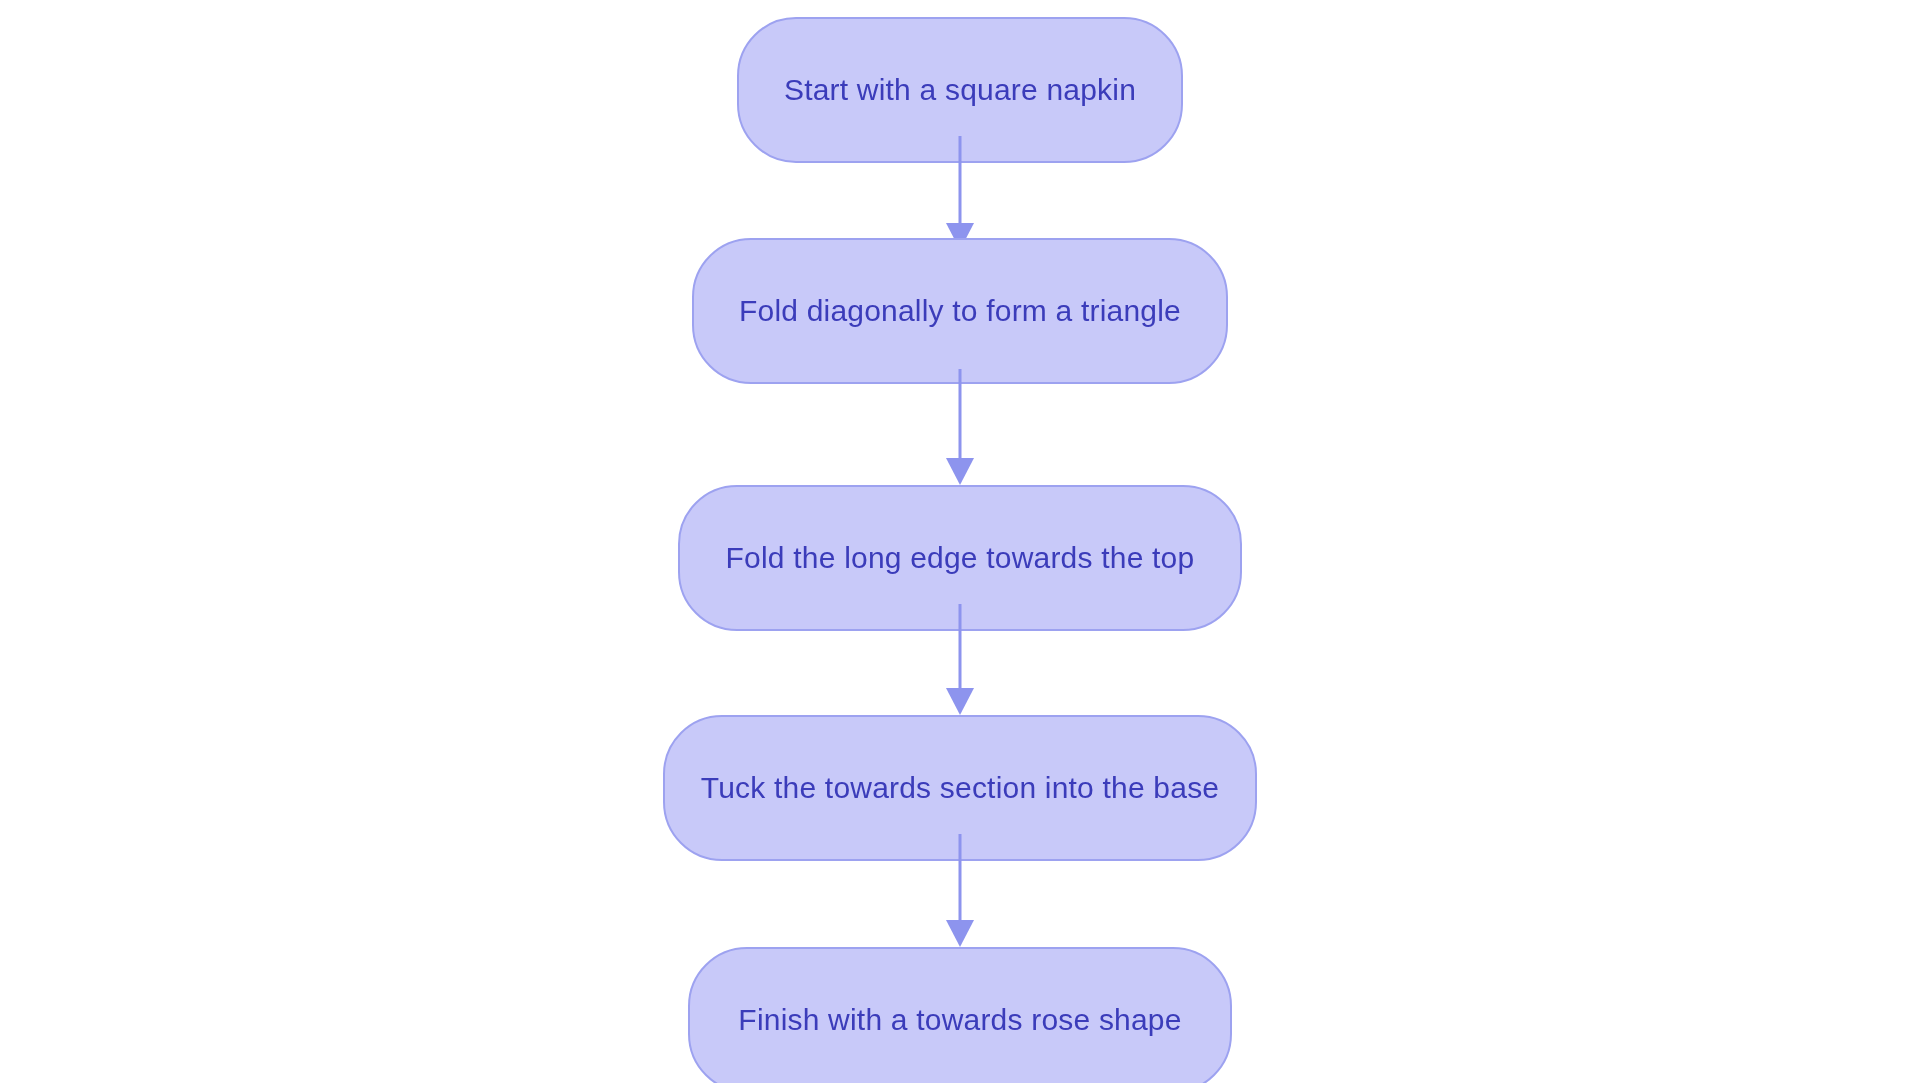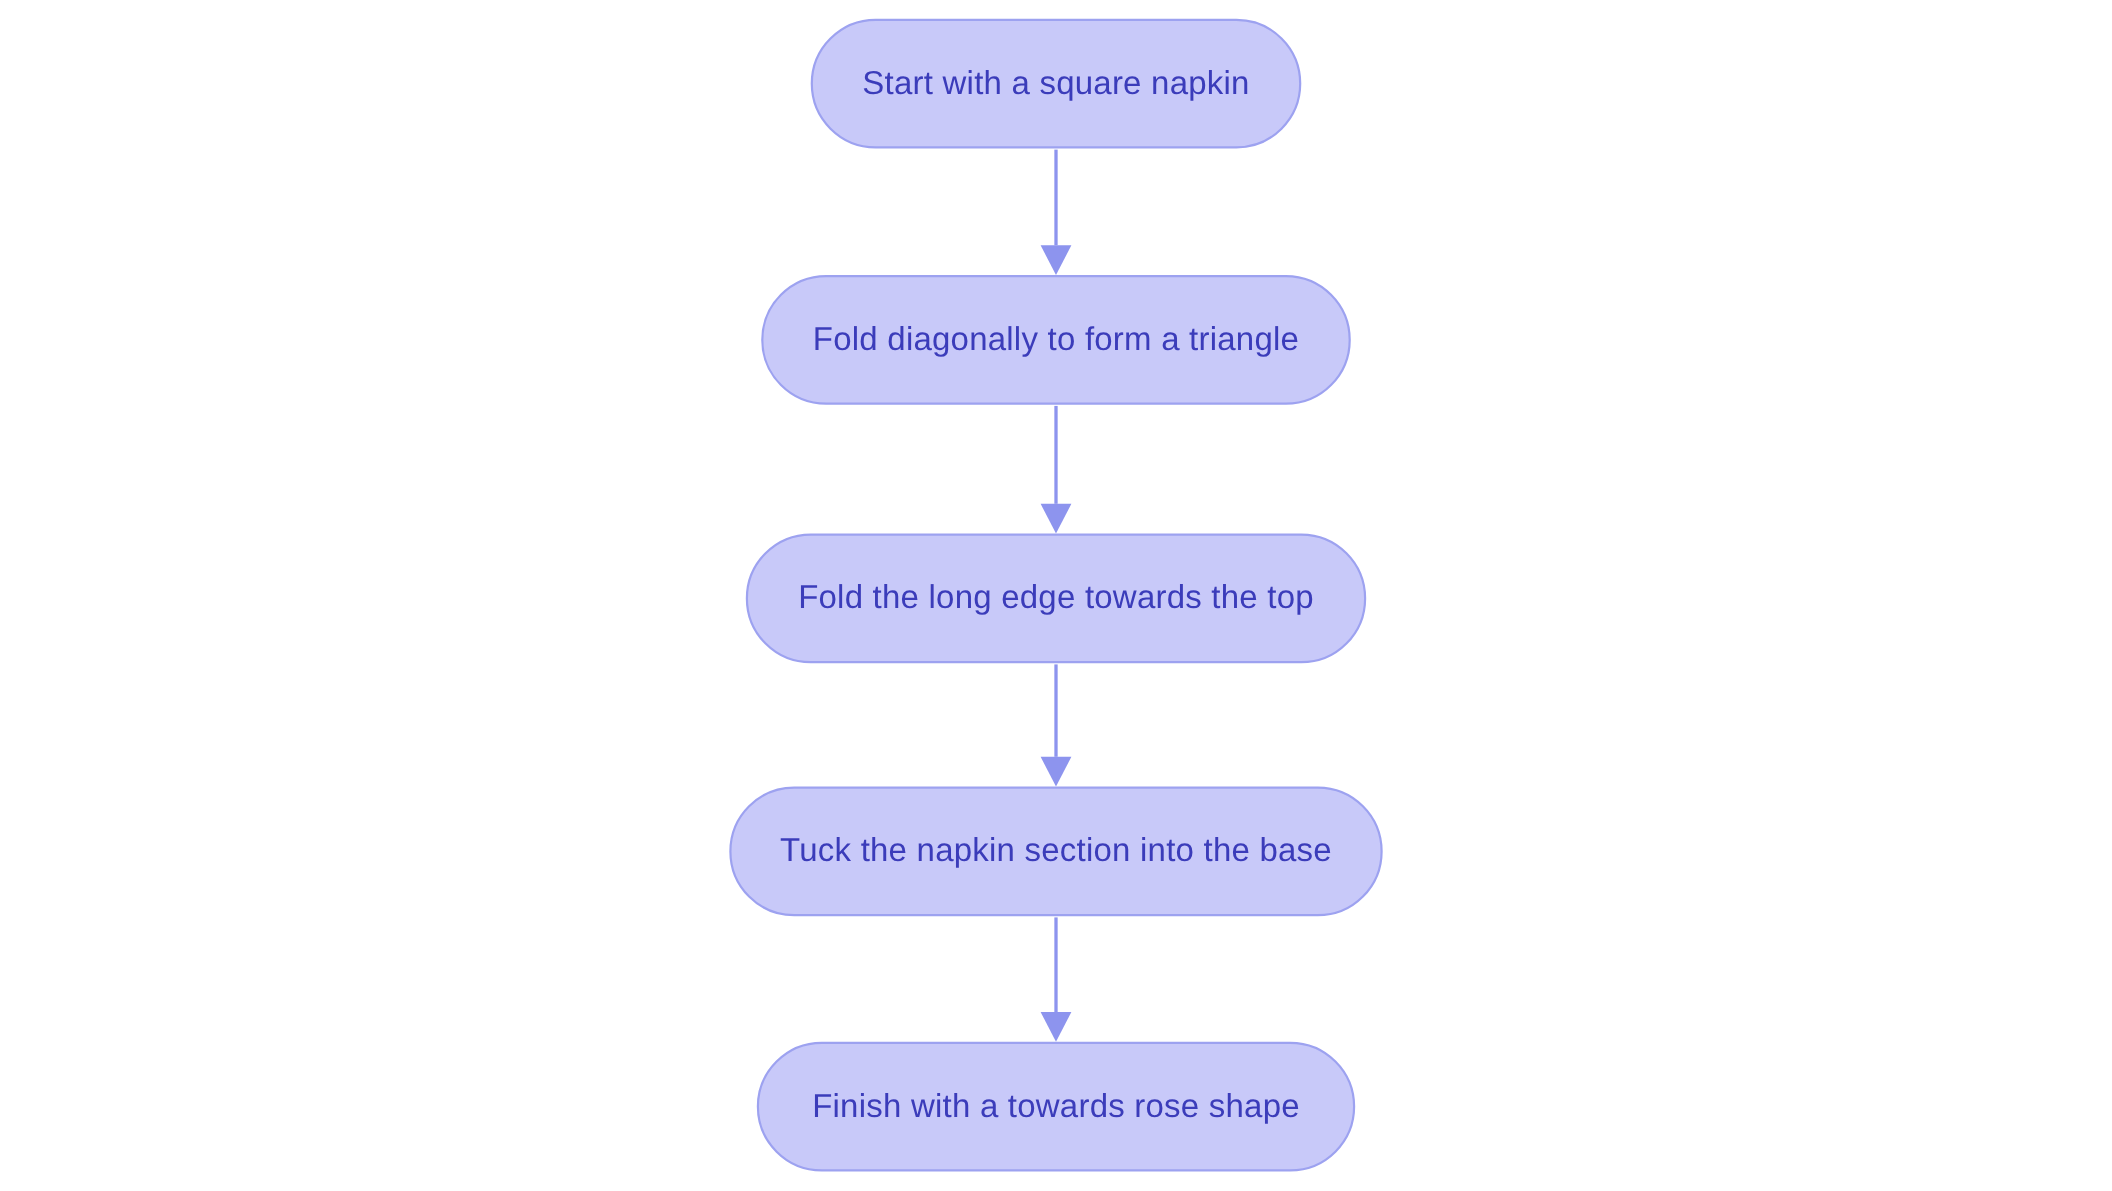--- a/index.html
+++ b/index.html
@@ -20,34 +20,34 @@
   .canvas {
     position: relative;
     width: 1920px;
     height: 1083px;
     background: var(--bg);
   }
   .node {
     position: absolute;
     left: 50%;
     transform: translateX(-50%);
-    height: 118px;
+    height: 146px;
     border-radius: 59px;
     background: var(--node-fill);
     border: 2px solid var(--node-border);
     display: flex;
     align-items: center;
     justify-content: center;
     color: var(--text-color);
     font-size: 30px;
     letter-spacing: 0.2px;
     white-space: nowrap;
   }
   .node-1 { top: 17px;  width: 446px; }
-  .node-2 { top: 250px; width: 536px; }
+  .node-2 { top: 238px; width: 536px; }
   .node-3 { top: 485px; width: 564px; }
   .node-4 { top: 715px; width: 594px; }
   .node-5 { top: 947px; width: 544px; }
 
   .connector-line {
     position: absolute;
     left: 50%;
     transform: translateX(-50%);
     width: 3px;
     background: var(--arrow-color);
@@ -91,21 +91,21 @@
   <div class="connector-head head-2"></div>
 
   <div class="node node-3">
     <span>Fold the long edge towards the top</span>
   </div>
 
   <div class="connector-line line-3"></div>
   <div class="connector-head head-3"></div>
 
   <div class="node node-4">
-    <span>Tuck the napkin section into the base</span>
+    <span>Tuck the towards section into the base</span>
   </div>
 
   <div class="connector-line line-4"></div>
   <div class="connector-head head-4"></div>
 
   <div class="node node-5">
     <span>Finish with a towards rose shape</span>
   </div>
 
 </div>

